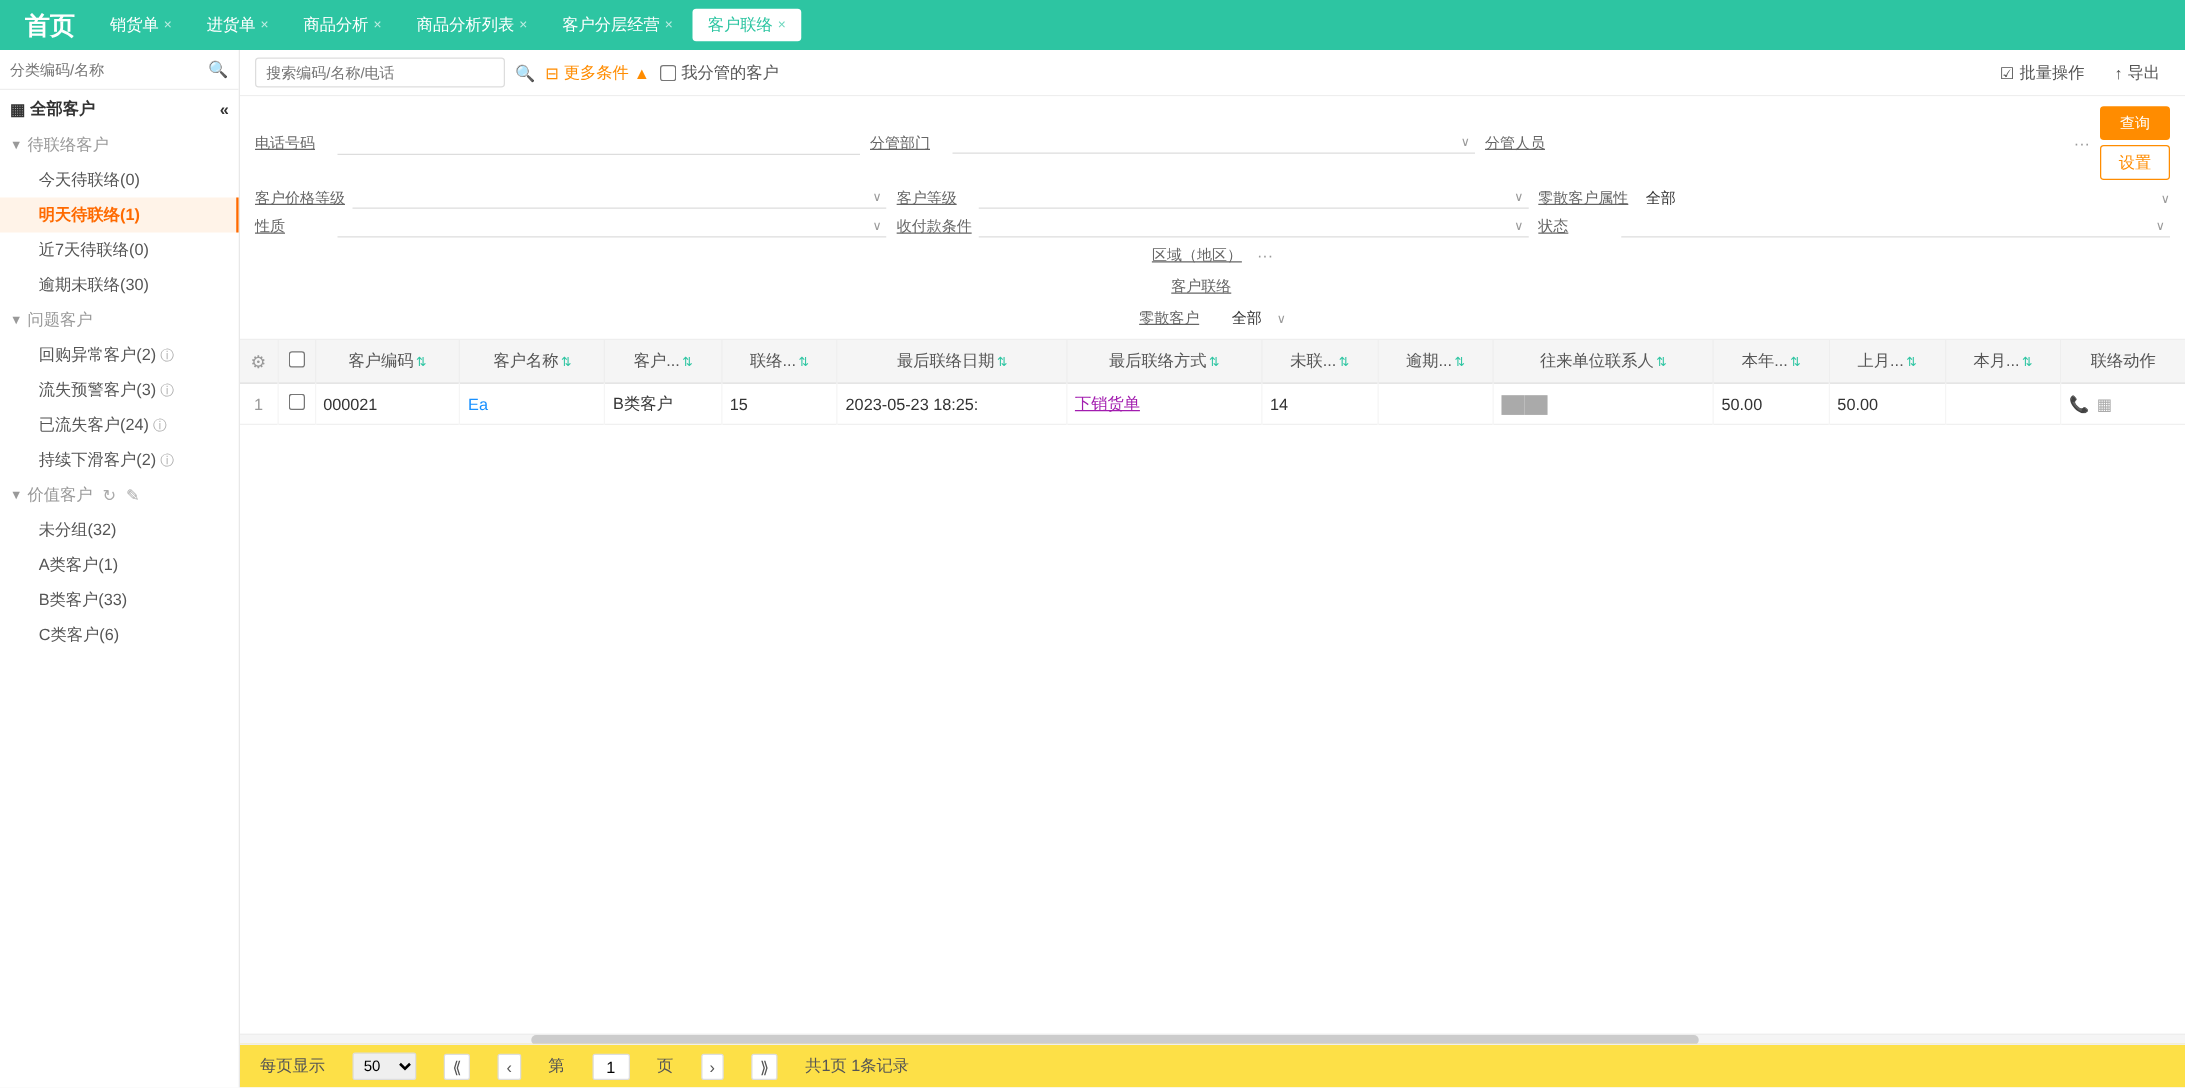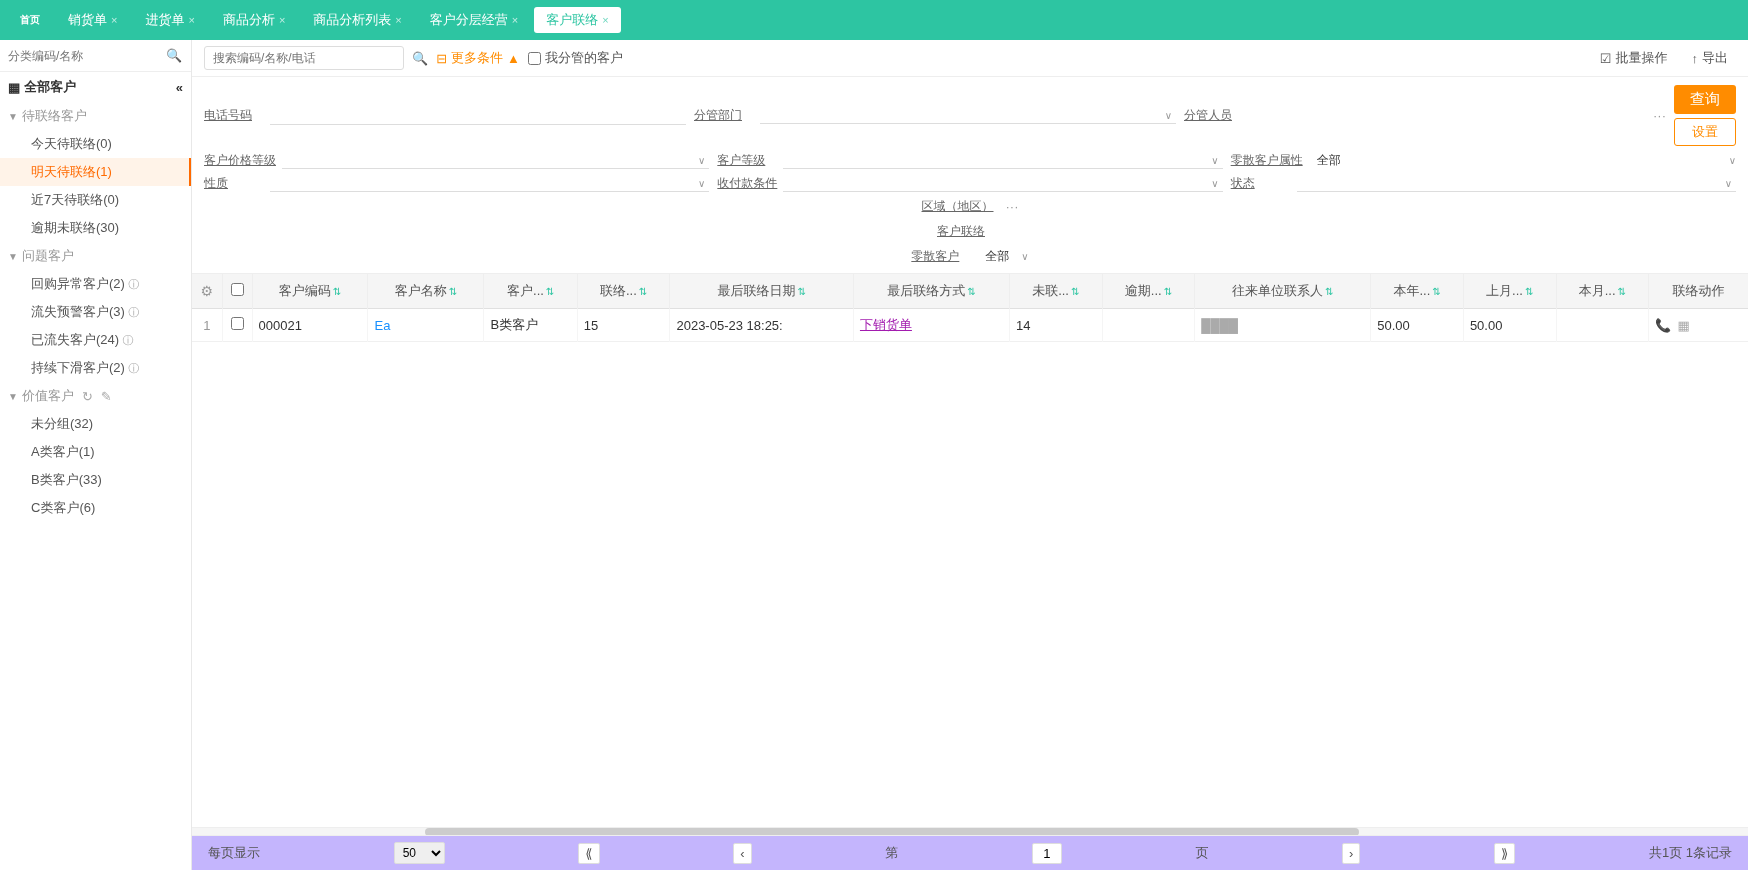--- a/index.html
+++ b/index.html
@@ -20,21 +20,21 @@
       cursor: pointer;
       white-space: nowrap;
       border-radius: 3px;
       display: flex;
       align-items: center;
       gap: 4px;
       font-size: 13px;
     }
     .nav-item.active { background: #fff; color: #2dc5a2; }
     .nav-item .close-x { font-size: 11px; opacity: 0.7; }
-    .nav-home { font-size: 10px; font-weight: bold; }
+    .nav-home { font-size: 20px; font-weight: bold; }
 
     
     .main-layout {
       display: flex;
       height: calc(100vh - 40px);
     }
 
     
     .sidebar {
       width: 192px;
@@ -76,21 +76,21 @@
       align-items: center;
       gap: 4px;
     }
     .sidebar-group-label::before { content: '▼'; font-size: 10px; }
     .sidebar-item {
       padding: 5px 8px 5px 31px;
       color: #555;
       cursor: pointer;
       font-size: 12px;
     }
-    .sidebar-item.active { background: #fff3e8; color: #ff6a00; border-right: 2px solid #ff6a00; }
+    .sidebar-item.active { background: #fff3e8; color: #ff6a00; border-right: 2px solid #ff6a00; font-weight: bold; }
 
     
     .content-area {
       flex: 1;
       display: flex;
       flex-direction: column;
       overflow: hidden;
     }
 
     
@@ -186,21 +186,21 @@
     }
     .filter-select-arrow { color: #999; font-size: 10px; }
     .filter-dots { color: #999; cursor: pointer; }
     .query-btn {
       background: #ff8c00;
       color: #fff;
       border: none;
       padding: 5px 16px;
       border-radius: 3px;
       cursor: pointer;
-      font-size: 15px;
+      font-size: 12px;
     }
     .set-btn {
       background: #fff;
       color: #ff8c00;
       border: 1px solid #ff8c00;
       padding: 4px 14px;
       border-radius: 3px;
       cursor: pointer;
       font-size: 13px;
     }
@@ -237,26 +237,26 @@
       white-space: nowrap;
       border-right: 1px solid #f5f5f5;
     }
     tbody td:last-child { border-right: none; }
     .link-cell { color: #a21caf; cursor: pointer; text-decoration: underline; }
     .gear-icon { color: #999; cursor: pointer; font-size: 14px; }
     .action-icons { display: flex; gap: 6px; color: #aaa; cursor: pointer; }
 
     
     .pagination {
-      background: #c4b5fd;
+      background: #fde047;
       border-top: 1px solid #eee;
       padding: 6px 16px;
       display: flex;
       align-items: center;
-      justify-content: space-between;
+      justify-content: flex-start;
       gap: 22px;
       font-size: 12px;
       color: #555;
     }
     .page-size-select {
       border: 1px solid #ddd;
       padding: 2px 4px;
       border-radius: 2px;
       font-size: 12px;
       cursor: pointer;

